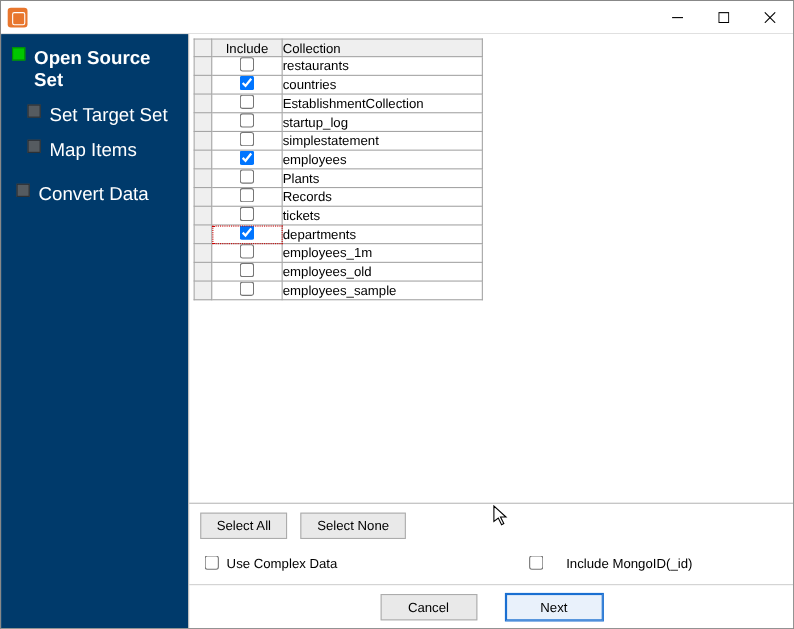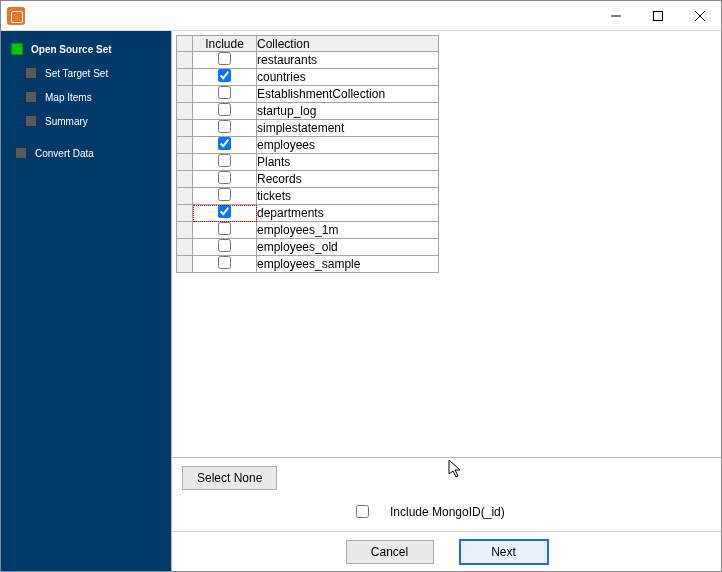--- a/index.html
+++ b/index.html
@@ -48,23 +48,23 @@
     min-height: 0;
   }
   .sidebar {
     width: 170px;
     background: #003a6b;
     color: #fff;
     padding: 6px 0 0 0;
   }
   .nav-item {
     display: flex;
-    align-items: center;
+    align-items: flex-start;
     padding: 6px 8px 6px 10px;
-    font-size: 10px;
+    font-size: 17px;
     cursor: pointer;
   }
   .nav-item .sq {
     width: 12px; height: 12px;
     margin-right: 8px;
     background: #555b60;
     border: 1px solid #2a2e32;
     flex-shrink: 0;
   }
   .nav-item.top .sq { background: #00c800; border-color: #008c00; }
@@ -199,24 +199,20 @@
       <span class="sq"></span>
       <span>Open Source Set</span>
     </div>
     <div class="nav-item nav-sub">
       <span class="sq"></span>
       <span>Set Target Set</span>
     </div>
     <div class="nav-item nav-sub">
       <span class="sq"></span>
       <span>Map Items</span>
-    </div>
-    <div class="nav-item nav-sub">
-      <span class="sq"></span>
-      <span>Summary</span>
     </div>
     <div class="nav-item convert" style="padding-left:14px;">
       <span class="sq"></span>
       <span>Convert Data</span>
     </div>
   </div>
 
   <div class="main">
     <div class="tableframe">
       <table class="grid">
@@ -292,23 +288,28 @@
               <td class="rowhead"></td>
               <td class="include"><input type="checkbox" style=""></td>
               <td class="coll">employees_sample</td>
             </tr>
           </tbody>
       </table>
     </div>
 
     <div class="lowerpanel">
       <div class="btn-row">
+        <div class="btn">Select All</div>
         <div class="btn">Select None</div>
       </div>
       <div class="checks-row">
+        <label>
+          <input type="checkbox" style="">
+          <span>Use Complex Data</span>
+        </label>
         <label class="lbl2">
           <input type="checkbox" style="">
           <span>Include MongoID(_id)</span>
         </label>
       </div>
     </div>
 
     <div class="footer">
       <div class="btn">Cancel</div>
       <div class="btn primary">Next</div>

